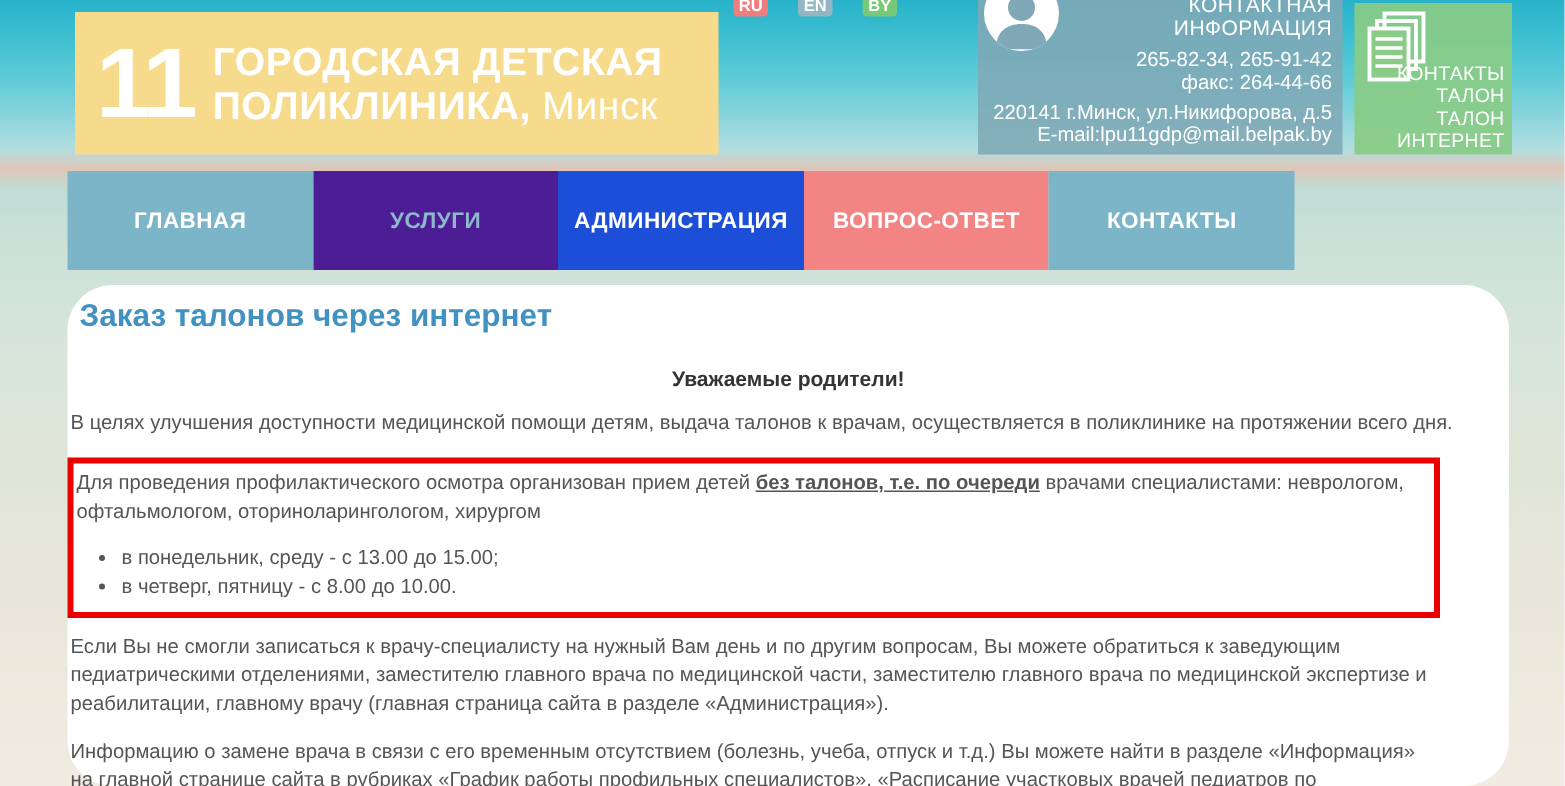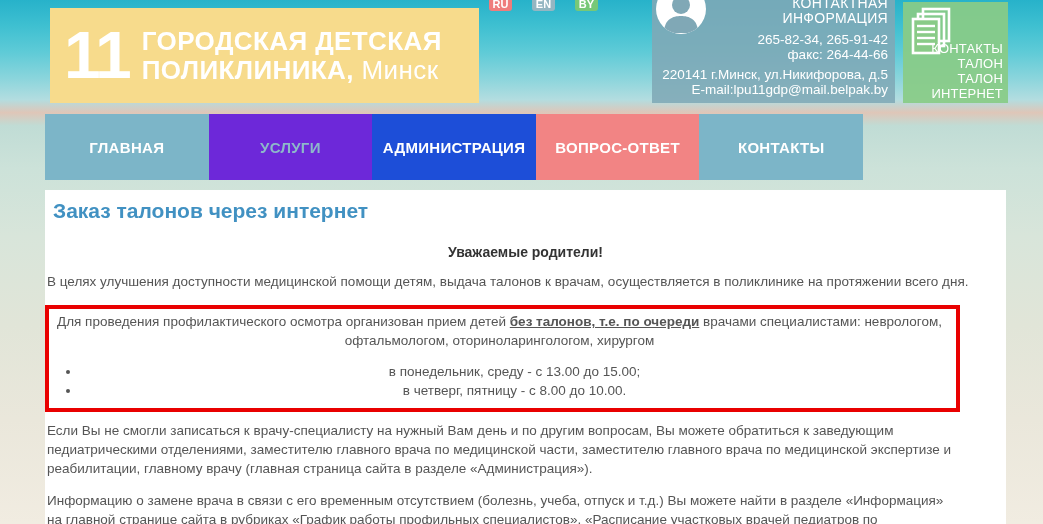--- a/index.html
+++ b/index.html
@@ -53,35 +53,34 @@
   }
   
   .main-nav{position:absolute;left:45px;top:114px;width:818px;height:66px;display:flex;font-weight:bold;}
   .nav-item{
     flex:1;display:flex;align-items:center;justify-content:center;
     font-size:15px;color:#fff;letter-spacing:0.3px;cursor:pointer;
   }
   .nav-teal{background:#7cb5c8;}
   .nav-green{background:#1d4ed8;}
   .nav-red{background:#f28484;}
-  .nav-active{background:#6d28d9;color:#8db8ca;}
+  .nav-active{background:#4c1d95;color:#8db8ca;}
   
   .content{
     position:absolute;left:45px;top:190px;width:961px;height:334px;
-    background:#fff;box-sizing:border-box;color:#555;
+    background:#fff;box-sizing:border-box;color:#555;border-radius:30px;
   }
   .page-title{margin:9px 0 0 8px;font-size:21px;font-weight:bold;color:#4191c2;}
   .greeting{margin:21px 0 0 0;text-align:center;font-size:14px;color:#333;}
   .greeting span{font-weight:bold;}
   .body-p{font-size:13.5px;line-height:19px;color:#555;}
   .p1{margin:12px 4px 0 2px;}
   .notice-box{
     margin:14px 46px 0 0;border:4px solid #e90000;box-sizing:border-box;
     padding:3px 8px 6px 2px;
-    text-align:center;
   }
   .notice-box p{margin:0;font-size:13.5px;line-height:19px;color:#555;}
   .notice-hl{font-weight:bold;text-decoration:underline;}
   .notice-box ul{margin:13px 0 2px 0;padding-left:30px;}
   .notice-box li{font-size:13.5px;line-height:18px;color:#555;margin-bottom:1px;}
   .p2{margin:9px 46px 0 2px;}
   .p3{margin:13px 46px 0 2px;}
 </style>
 </head>
 <body>

